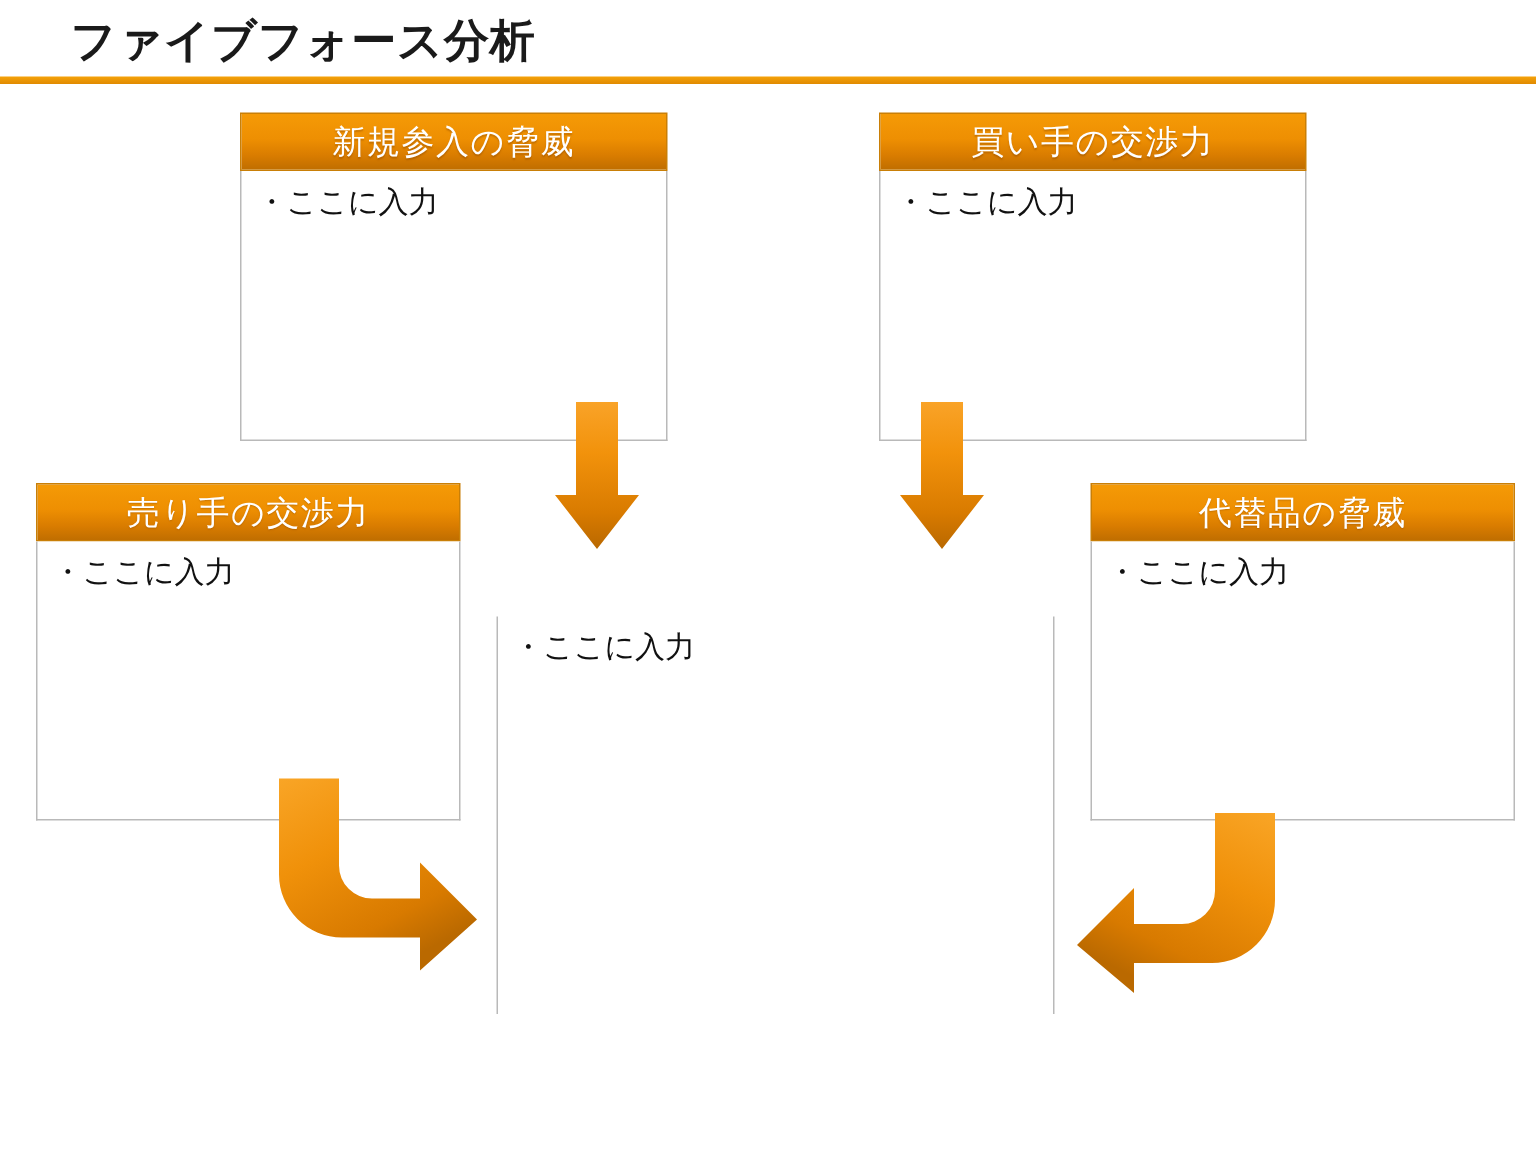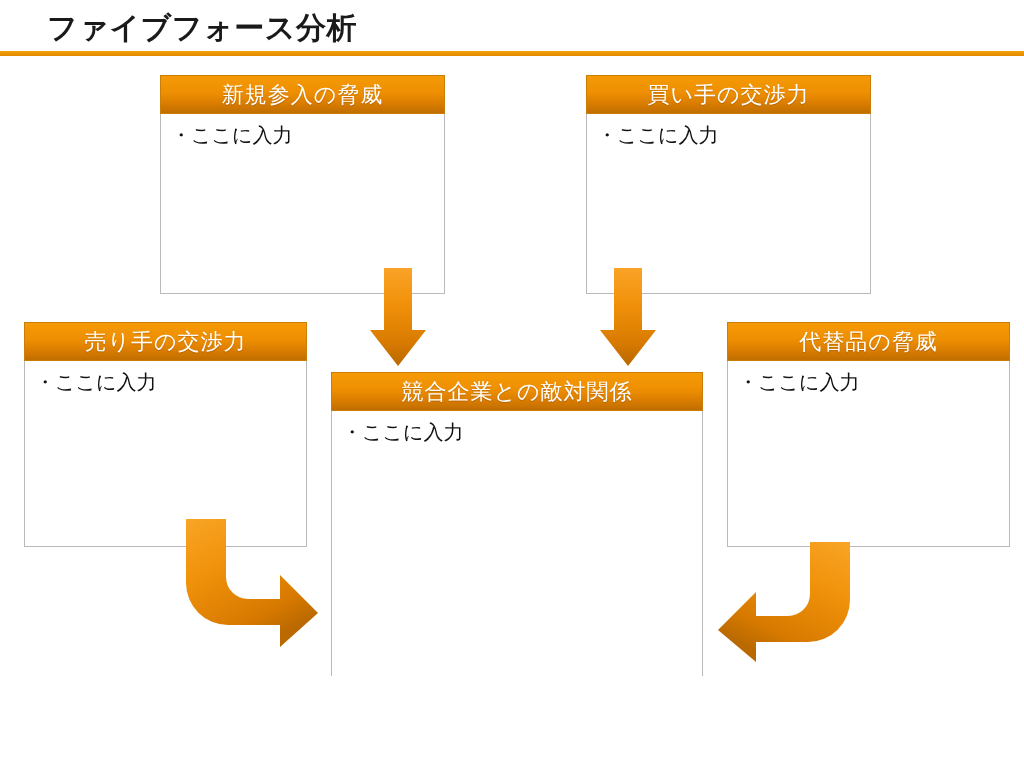--- a/index.html
+++ b/index.html
@@ -157,23 +157,20 @@
           <stop offset="0%" stop-color="#F9A328"></stop>
           <stop offset="35%" stop-color="#F2920B"></stop>
           <stop offset="75%" stop-color="#D97B00"></stop>
           <stop offset="100%" stop-color="#B96800"></stop>
         </linearGradient>
       </defs>
       <path d="M16,0 L44,0 L44,62 L58,62 L30,98 L2,62 L16,62 Z" fill="url(#gradDown2)"></path>
     </svg>
   </div>
 
-  <div class="force-head" style="left:331px; top:372px; width:372px; height:39px;">
-    <span>競合企業との敵対関係</span>
-  </div>
   <div class="force-box" style="left:331px; top:411px; width:372px; height:283px;">
     <div class="force-body" style="left:0; top:0; width:372px;">
       <div class="bullet-line">・ここに入力</div>
     </div>
   </div>
 
   <div class="arrow" style="left:184px; top:517px; width:136px; height:132px;">
     <svg width="136" height="132" viewBox="0 0 136 132">
       <defs>
         <linearGradient id="gradBentL" x1="0" y1="0" x2="0.55" y2="1">

